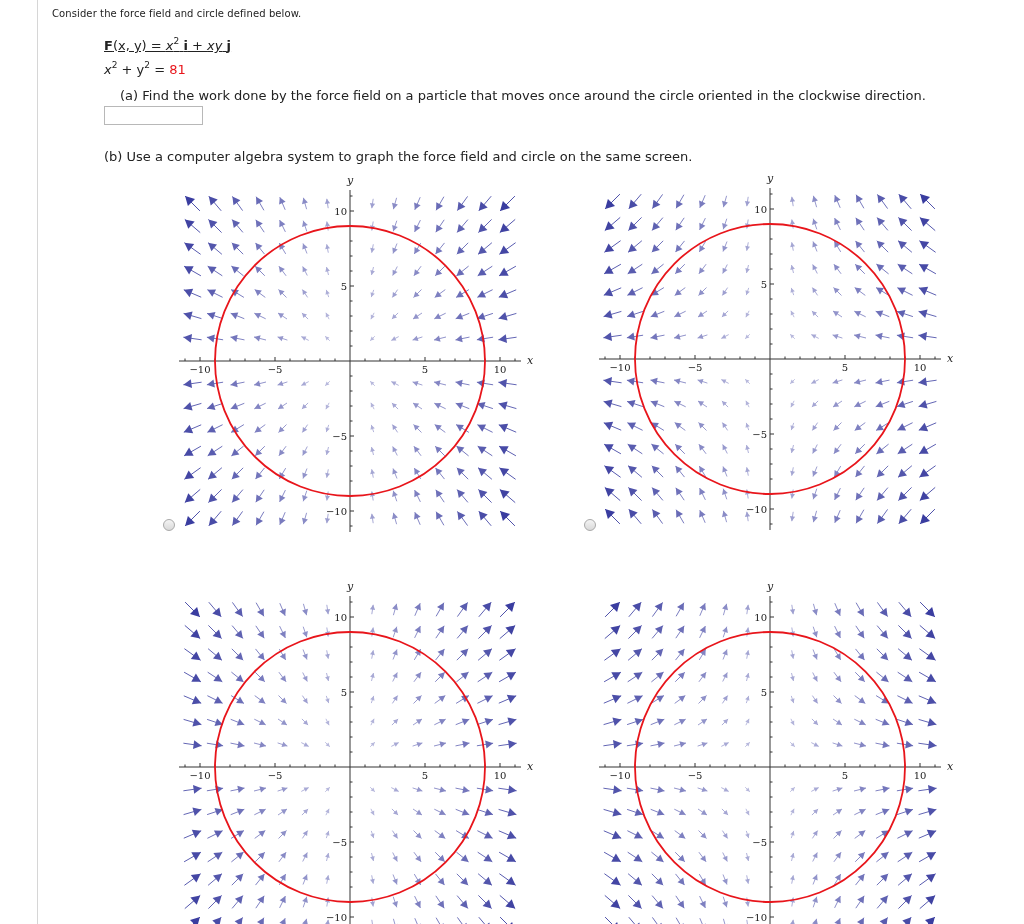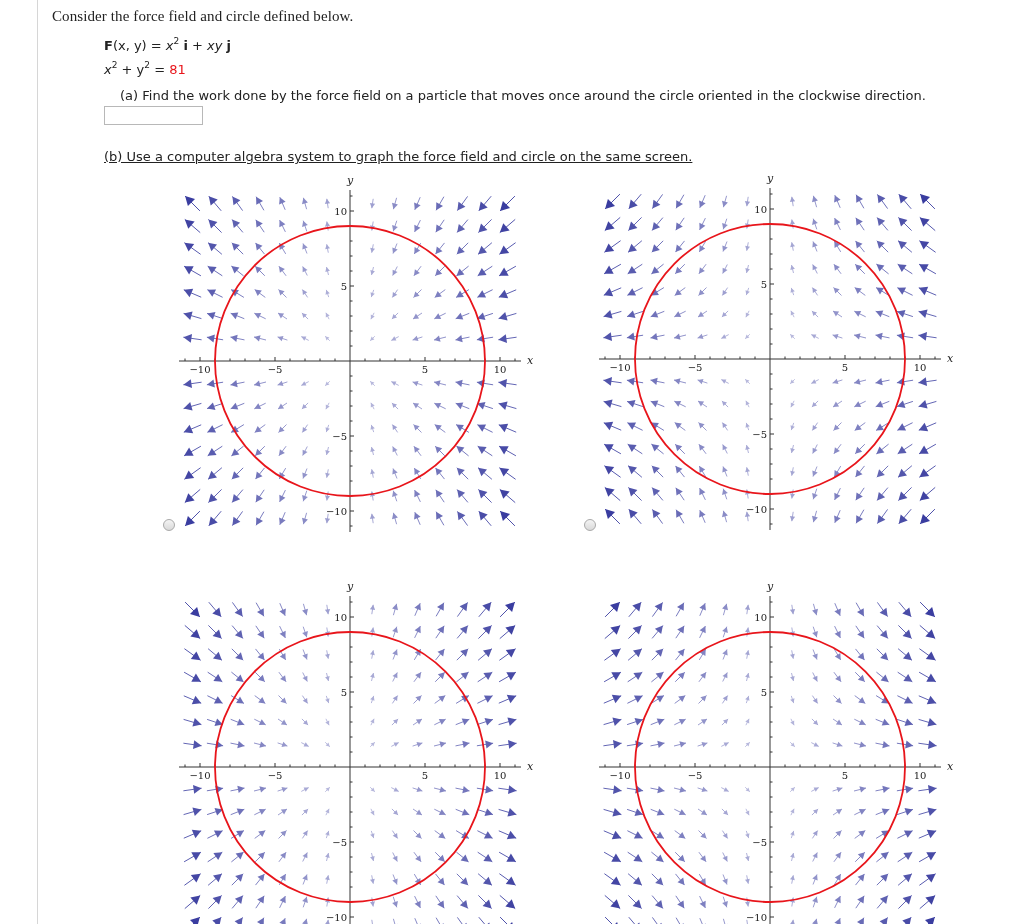--- a/index.html
+++ b/index.html
@@ -1,30 +1,30 @@
 <!DOCTYPE html>
 <html><head>
 <meta charset="utf-8">
 <style>
   html, body { margin:0; padding:0; background:#ffffff; }
   body { width:1024px; height:924px; position:relative; overflow:hidden;
          font-family:"DejaVu Sans","Liberation Sans",sans-serif; color:#222; font-size:13px; }
   .left-rule { position:absolute; left:37px; top:0; width:1px; height:924px; background:#d6d6d6; }
-  .intro { position:absolute; left:52px; top:8px; font-size:15px; letter-spacing:0.1px;font-family:Liberation Serif, serif; }
+  .intro { position:absolute; left:52px; top:8px; font-size:10px; letter-spacing:0.1px; }
   .formula { position:absolute; left:104px; font-size:13px; }
-  .formula.f1 { top:38px; }
+  .formula.f1 { top:38px;text-decoration:underline; }
   .formula.f2 { top:62px; }
   .formula b { font-weight:bold; }
   .formula i { font-style:italic; }
   .formula sup { font-size:9px; vertical-align:6px; line-height:0; }
   .red { color:#e8151b; }
   .qa { position:absolute; left:120px; top:88px; }
   .answer-box { position:absolute; left:104px; top:106px; width:99px; height:19px;
                 border:1px solid #b8b8b8; background:#fff; box-sizing:border-box; }
-  .qb { position:absolute; left:104px; top:149px;text-decoration:underline; }
+  .qb { position:absolute; left:104px; top:149px; }
   .plot { position:absolute; }
   .radio { position:absolute; width:12px; height:12px; border-radius:50%;
            border:1px solid #a9a9a9; background:linear-gradient(#f4f4f4,#d9d9d9); box-sizing:border-box; }
   svg text { font-family:"DejaVu Serif","Liberation Serif",serif; }
 </style>
 </head>
 <body>
 
 <div class="left-rule"></div>
 

